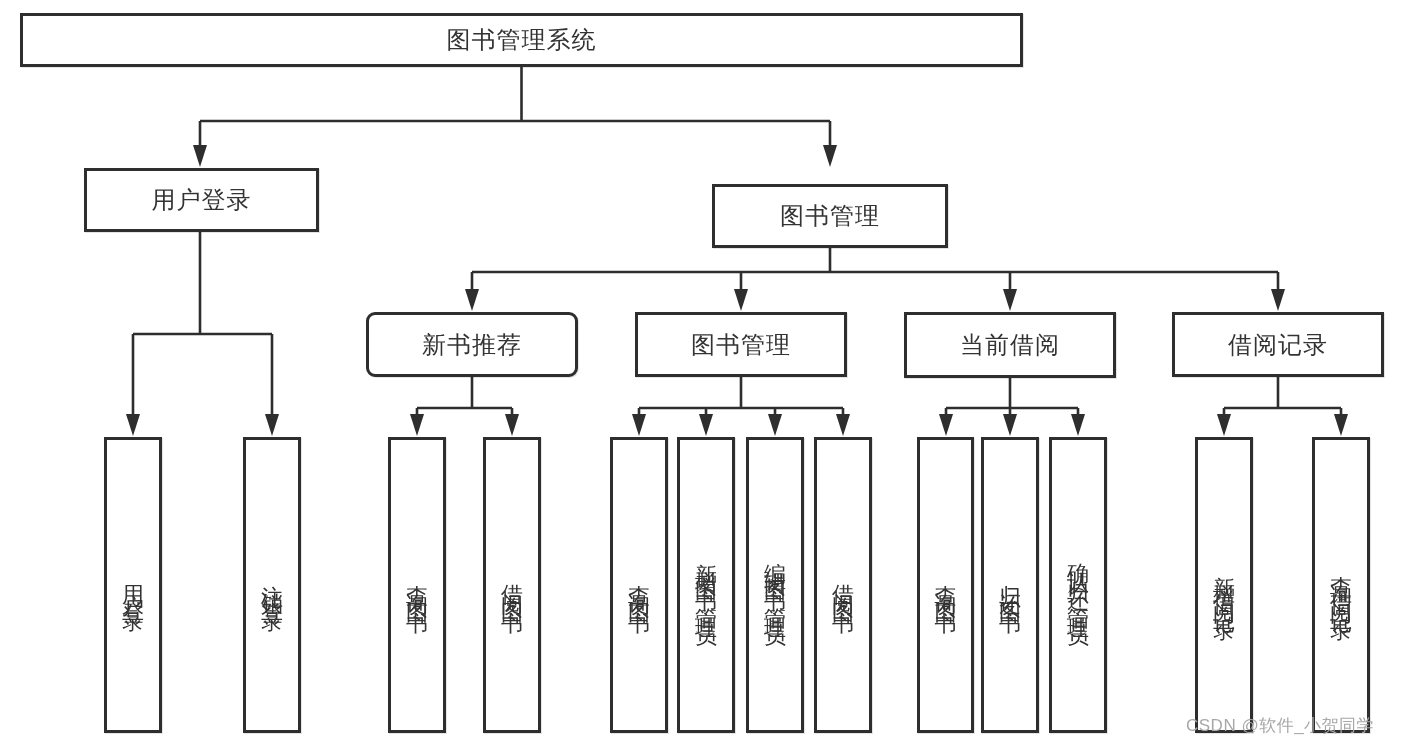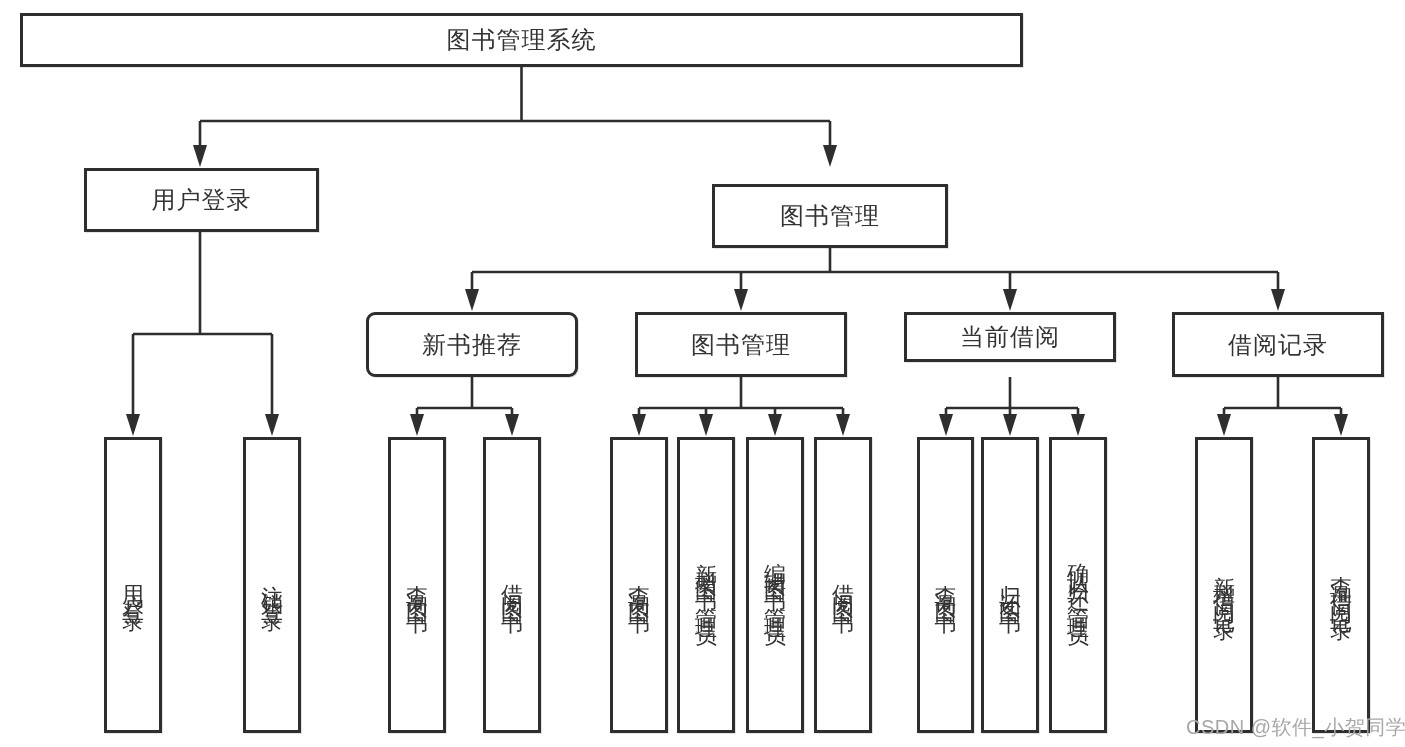--- a/index.html
+++ b/index.html
@@ -16,21 +16,21 @@
     background:#fff;display:flex;align-items:center;justify-content:center;
     box-shadow:1px 1px 0 rgba(0,0,0,0.10);
   }
   .node .hlabel{font-size:24px;letter-spacing:1px;white-space:nowrap;color:var(--text);}
   .leaf .vlabel{
     writing-mode:vertical-rl;text-orientation:mixed;
     font-size:22px;letter-spacing:9px;line-height:1;
     color:var(--text);white-space:nowrap;
   }
   .watermark{
-    position:absolute;left:1186px;top:714px;font-size:20px;
+    position:absolute;left:1186px;top:714px;font-size:17px;
     color:var(--watermark);white-space:nowrap;z-index:5;letter-spacing:0.5px;
   }
 </style>
 </head>
 <body>
 
 <div class="canvas">
 
   <svg id="connector-layer" viewBox="0 0 1405 747" xmlns="http://www.w3.org/2000/svg">
     <path d="
@@ -74,21 +74,21 @@
   <div class="node" style="left:712px;top:184px;width:236px;height:64px;">
     <span class="hlabel">图书管理</span>
   </div>
 
   <div class="node" style="left:366px;top:312px;width:212px;height:65px;border-radius:9px;">
     <span class="hlabel">新书推荐</span>
   </div>
   <div class="node" style="left:635px;top:312px;width:212px;height:65px;">
     <span class="hlabel">图书管理</span>
   </div>
-  <div class="node" style="left:904px;top:312px;width:212px;height:50px;">
+  <div class="node" style="left:904px;top:312px;width:212px;height:66px;">
     <span class="hlabel">当前借阅</span>
   </div>
   <div class="node" style="left:1172px;top:312px;width:212px;height:65px;">
     <span class="hlabel">借阅记录</span>
   </div>
 
   <div class="node leaf" style="left:104px;top:437px;width:58px;height:296px;">
     <span class="vlabel">用户登录</span>
   </div>
   <div class="node leaf" style="left:243px;top:437px;width:58px;height:296px;">

